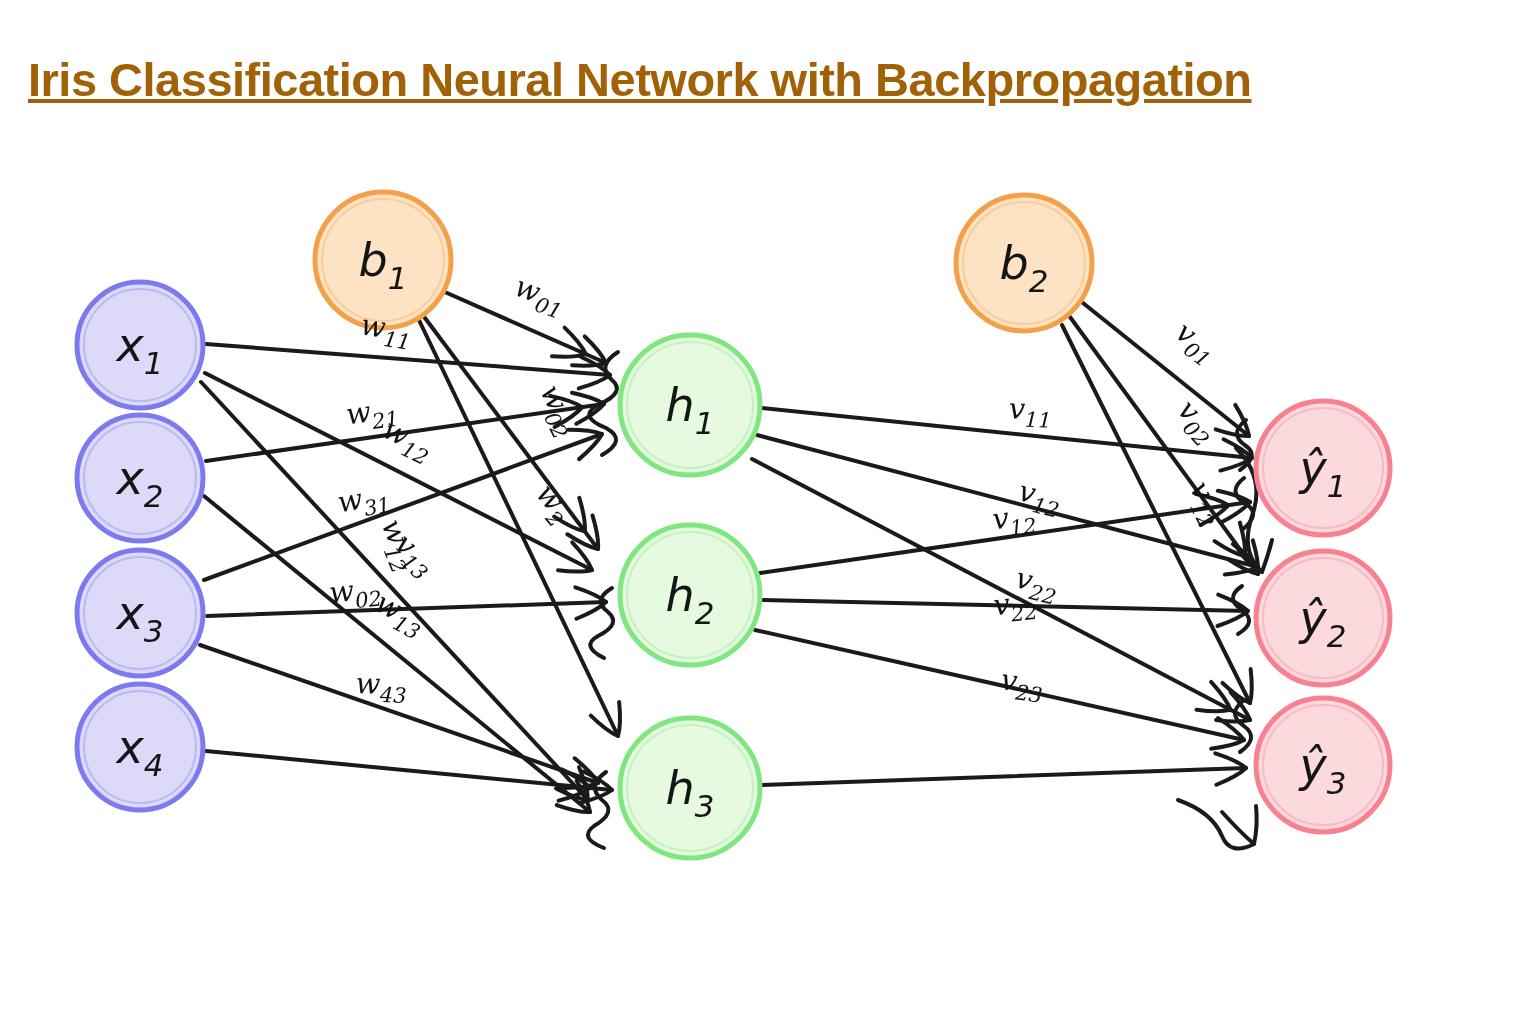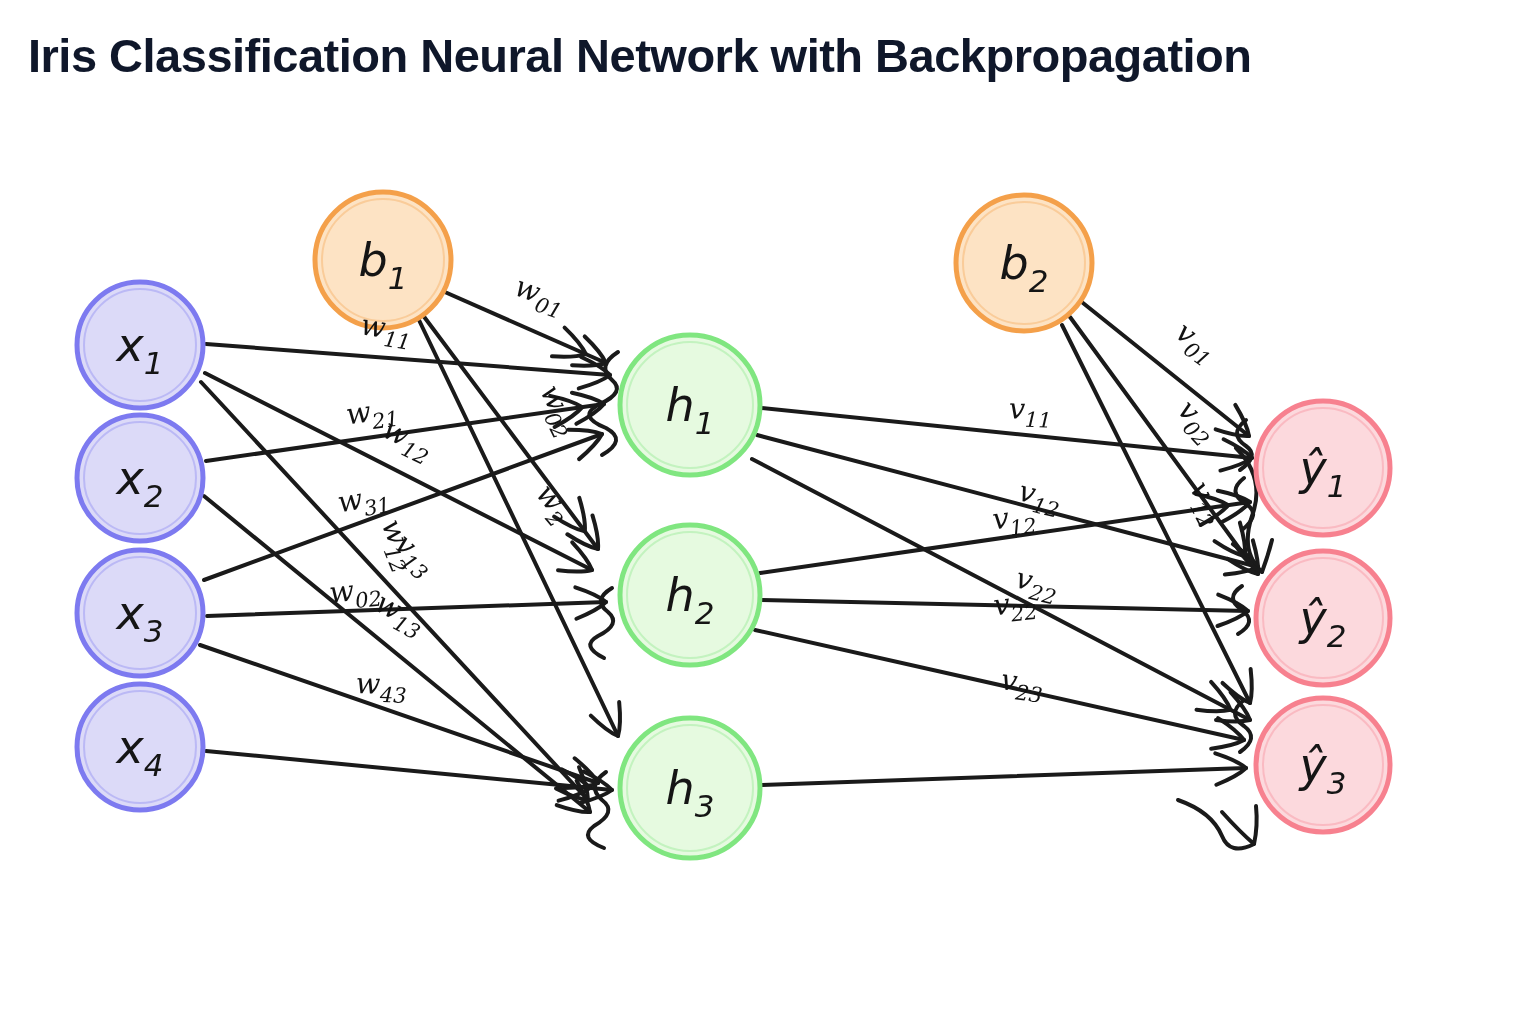--- a/index.html
+++ b/index.html
@@ -1,19 +1,19 @@
 <!DOCTYPE html>
 <html><head>
 <meta charset="utf-8">
 <style>
   html,body{margin:0;padding:0;background:#ffffff;}
   .stage{position:relative;width:1536px;height:1024px;background:#fff;overflow:hidden;
          font-family:"Liberation Sans",sans-serif;}
-  .title{position:absolute;left:28px;top:28px;font-size:47px;font-weight:700;
-         letter-spacing:-0.5px;color:#0f172a;white-space:nowrap;}
+  .title{position:absolute;left:28px;top:52px;font-size:47px;font-weight:700;
+         letter-spacing:-0.5px;color:#a16207;white-space:nowrap;text-decoration:underline;}
   svg{position:absolute;left:0;top:0;}
   text{user-select:none;}
 </style>
 </head>
 <body>
 
 <div class="stage">
   <div class="title">Iris Classification Neural Network with Backpropagation</div>
   <svg id="net-svg" xmlns="http://www.w3.org/2000/svg" width="1536" height="1024" viewBox="0 0 1536 1024">
       <line stroke="#1a1a1a" stroke-width="4" fill="none" stroke-linecap="round" stroke-linejoin="round" x1="206" y1="344" x2="610" y2="375"></line>

